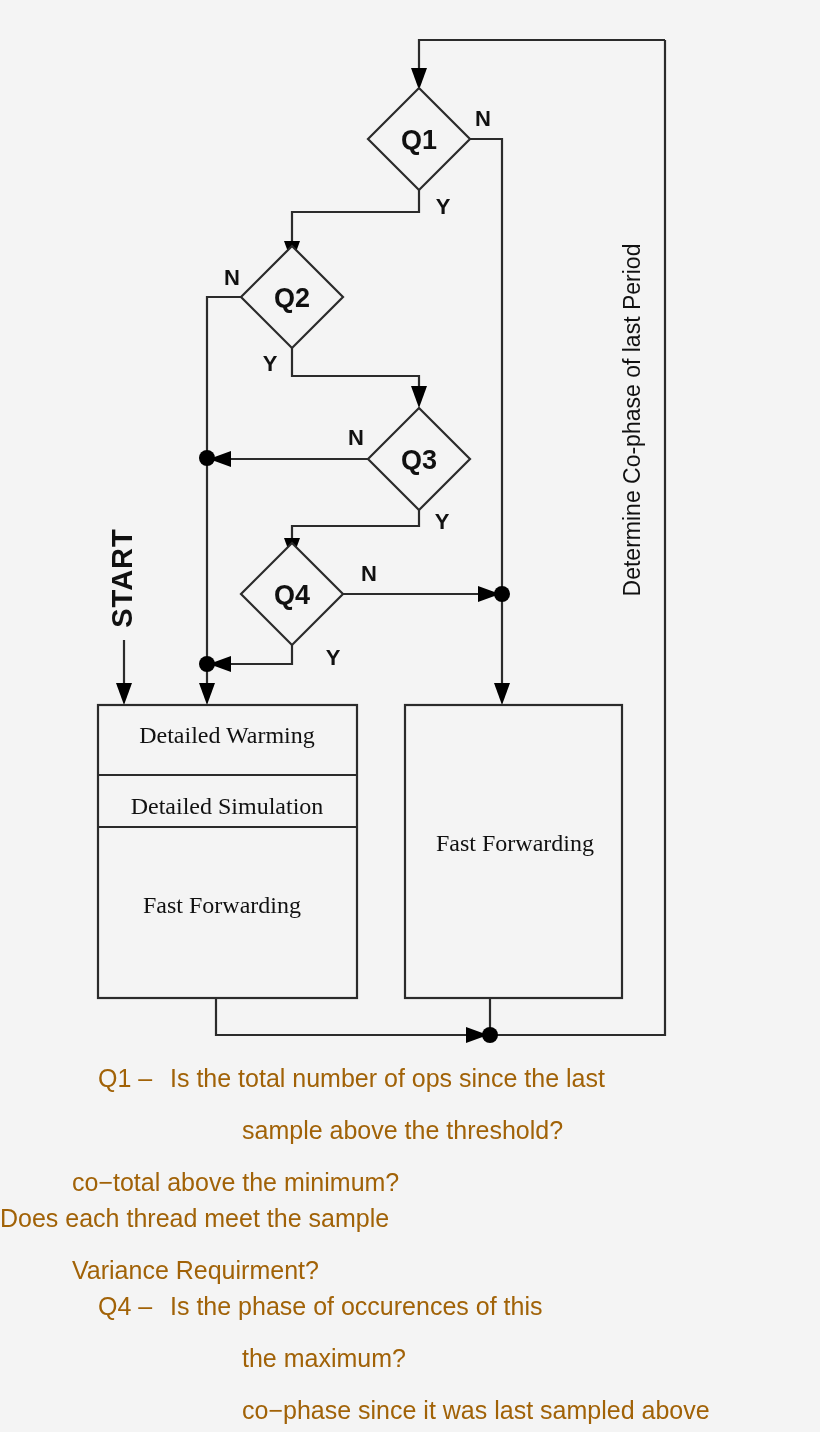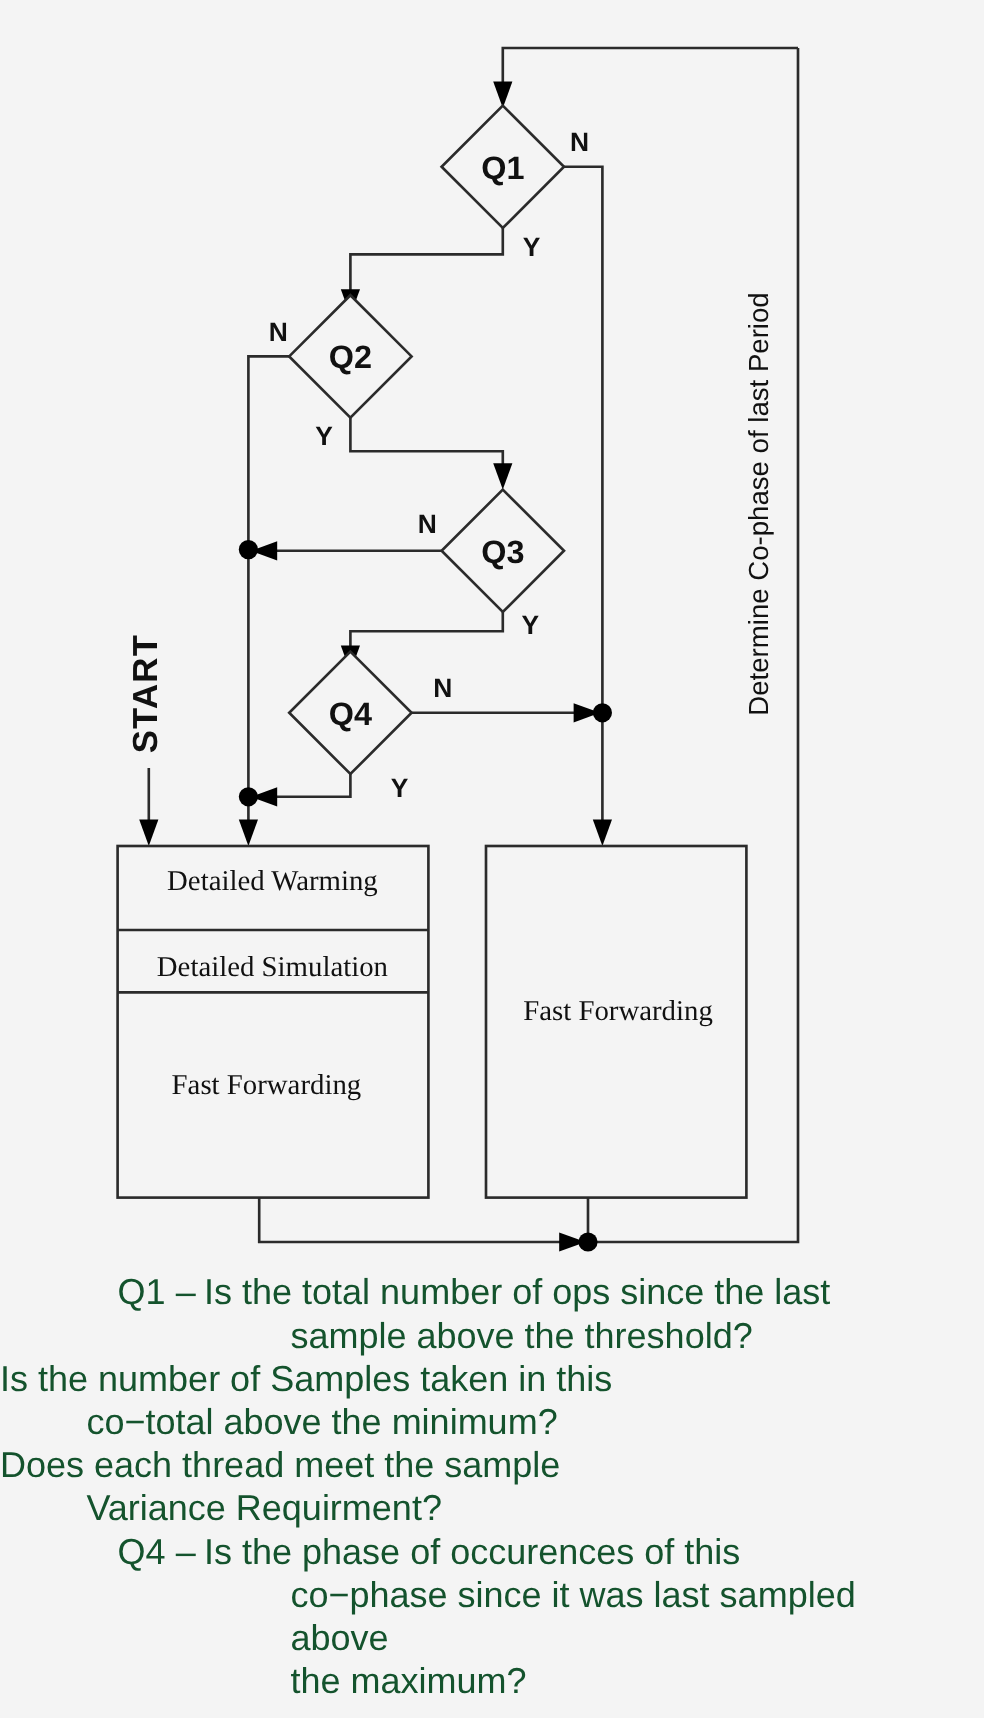--- a/index.html
+++ b/index.html
@@ -42,29 +42,29 @@
   .shape{stroke:#2b2b2b;stroke-width:2.2;fill:#f4f4f4;}
   .dot{fill:#000;}
   .arrowhead{fill:#000;}
 
   #legend{
     position:absolute;left:0;top:1060px;width:820px;
   }
   .legend-row{
     display:flex;align-items:flex-start;
     font-family:"Liberation Sans",sans-serif;
-    font-size:30px;color:#14532d;
+    font-size:25px;color:#a16207;
     line-height:36px;
   }
   .legend-key{
     width:72px;flex:0 0 72px;padding-left:98px;
     box-sizing:content-box;white-space:nowrap;
   }
   .legend-body{flex:1 1 auto;padding-right:38px;}
-  .legend-body .l2{display:block;padding-left:72px;}
+  .legend-body .l2{display:block;padding-left:72px;margin-top:16px;}
 </style>
 </head>
 <body>
 
 <div id="stage">
 
   <svg id="flow" viewBox="0 0 820 1432">
 
     <path class="ln" d="M665,40 L419,40 L419,72"></path>
     <polygon class="arrowhead" points="419,90 411,68 427,68"></polygon>
@@ -166,36 +166,35 @@
     <div class="legend-row">
       <div class="legend-key">Q1 –</div>
       <div class="legend-body">
         <span>Is the total number of ops since the last</span>
         <span class="l2">sample above the threshold?</span>
       </div>
     </div>
 
     <div class="legend-row">
       <div class="legend-body">
-        <span>Is the number of Samples taken in this</span>
         <span class="l2">co−total above the minimum?</span>
       </div>
     </div>
 
     <div class="legend-row">
       <div class="legend-body">
         <span>Does each thread meet the sample</span>
         <span class="l2">Variance Requirment?</span>
       </div>
     </div>
 
     <div class="legend-row">
       <div class="legend-key">Q4 –</div>
       <div class="legend-body">
         <span>Is the phase of occurences of this</span>
+        <span class="l2">the maximum?</span>
         <span class="l2">co−phase since it was last sampled above</span>
-        <span class="l2">the maximum?</span>
       </div>
     </div>
 
   </div>
 
 </div>
 
 </body></html>

